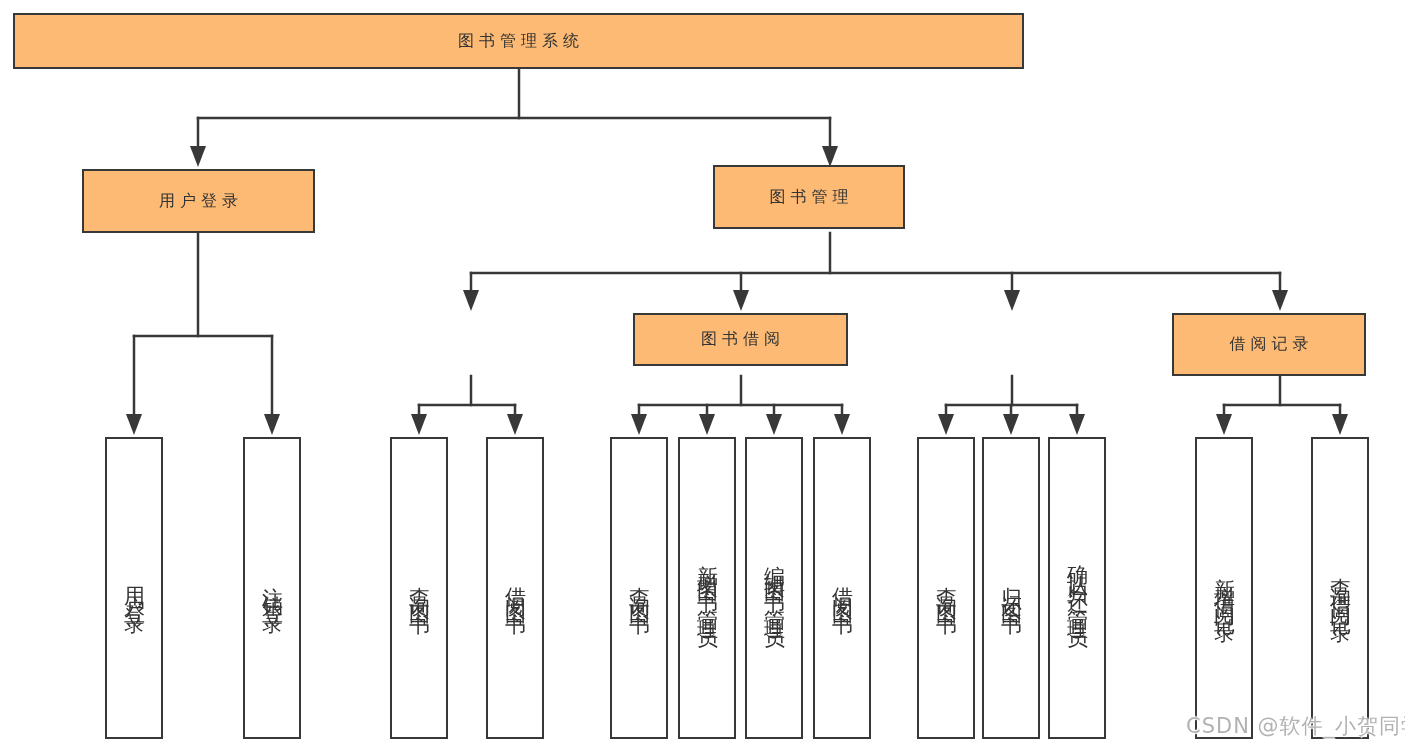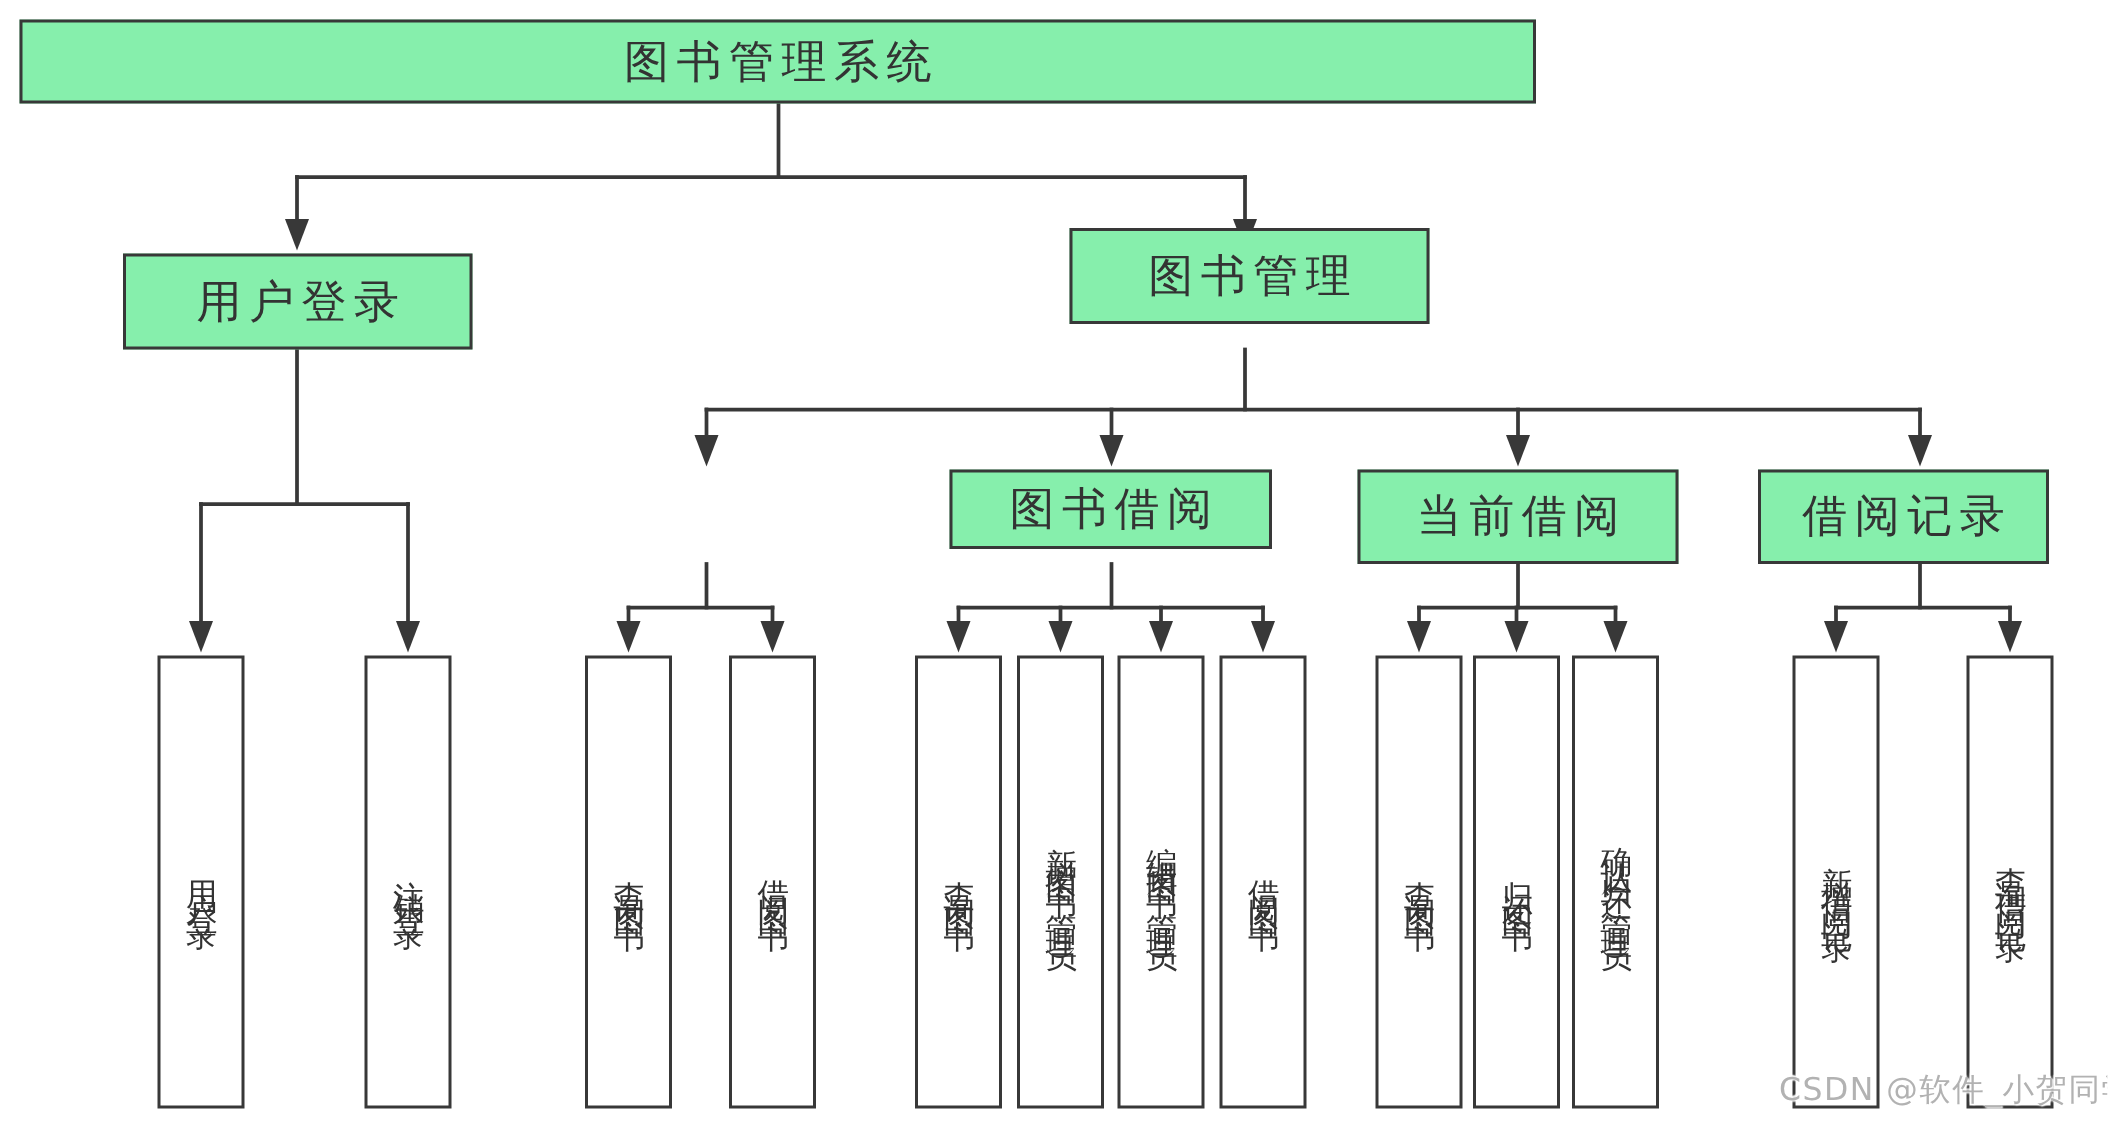--- a/index.html
+++ b/index.html
@@ -11,26 +11,26 @@
     background: #ffffff;
     font-family: "DejaVu Sans", "Liberation Sans", sans-serif;
     overflow: hidden;
   }
   #wires {
     position: absolute;
     left: 0; top: 0;
   }
   .hbox {
     position: absolute;
-    background: #86efac;
+    background: #fdba74;
     border: 2px solid #383838;
     display: flex;
     align-items: center;
     justify-content: center;
-    font-size: 30px;
+    font-size: 16px;
     letter-spacing: 5px;
     text-indent: 5px;
     color: #333333;
     white-space: nowrap;
   }
   .vbox {
     position: absolute;
     background: #ffffff;
     border: 2px solid #383838;
     display: flex;
@@ -125,24 +125,23 @@
       <polygon points="1003,414 1019,414 1011,435"></polygon>
       <polygon points="1069,414 1085,414 1077,435"></polygon>
       <polygon points="1216,414 1232,414 1224,435"></polygon>
       <polygon points="1332,414 1348,414 1340,435"></polygon>
     </g>
   </svg>
 
   <div class="hbox" style="left:13px; top:13px; width:1011px; height:56px;">图书管理系统</div>
 
   <div class="hbox" style="left:82px; top:169px; width:233px; height:64px;">用户登录</div>
-  <div class="hbox" style="left:713px; top:152px; width:240px; height:64px;">图书管理</div>
+  <div class="hbox" style="left:713px; top:165px; width:192px; height:64px;">图书管理</div>
 
   <div class="hbox" style="left:633px; top:313px; width:215px; height:53px;">图书借阅</div>
-  <div class="hbox" style="left:905px; top:313px; width:214px; height:63px;">当前借阅</div>
   <div class="hbox" style="left:1172px; top:313px; width:194px; height:63px;">借阅记录</div>
 
   <div class="vbox" style="left:105px; top:437px; width:58px; height:302px;">
     <span>用户登录</span>
   </div>
   <div class="vbox" style="left:243px; top:437px; width:58px; height:302px;">
     <span>注销登录</span>
   </div>
 
   <div class="vbox" style="left:390px; top:437px; width:58px; height:302px;">

